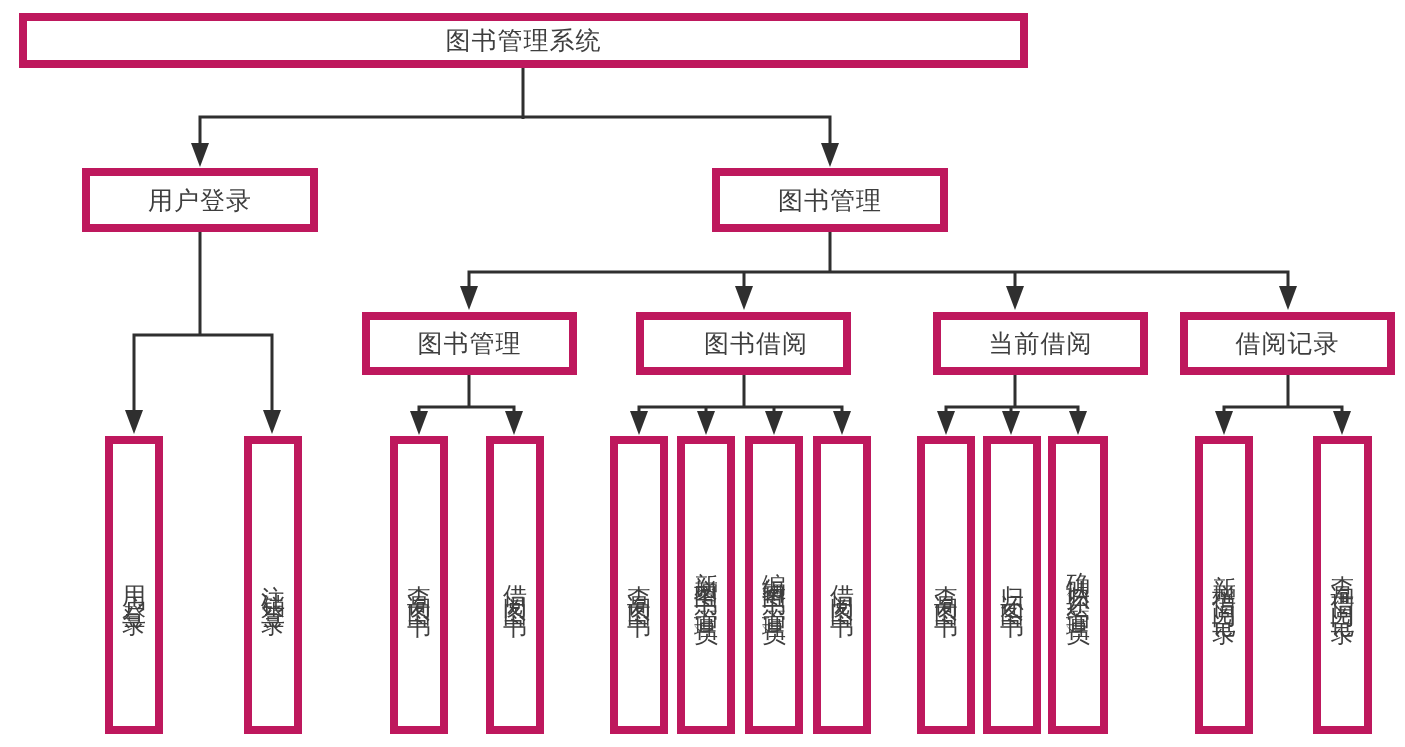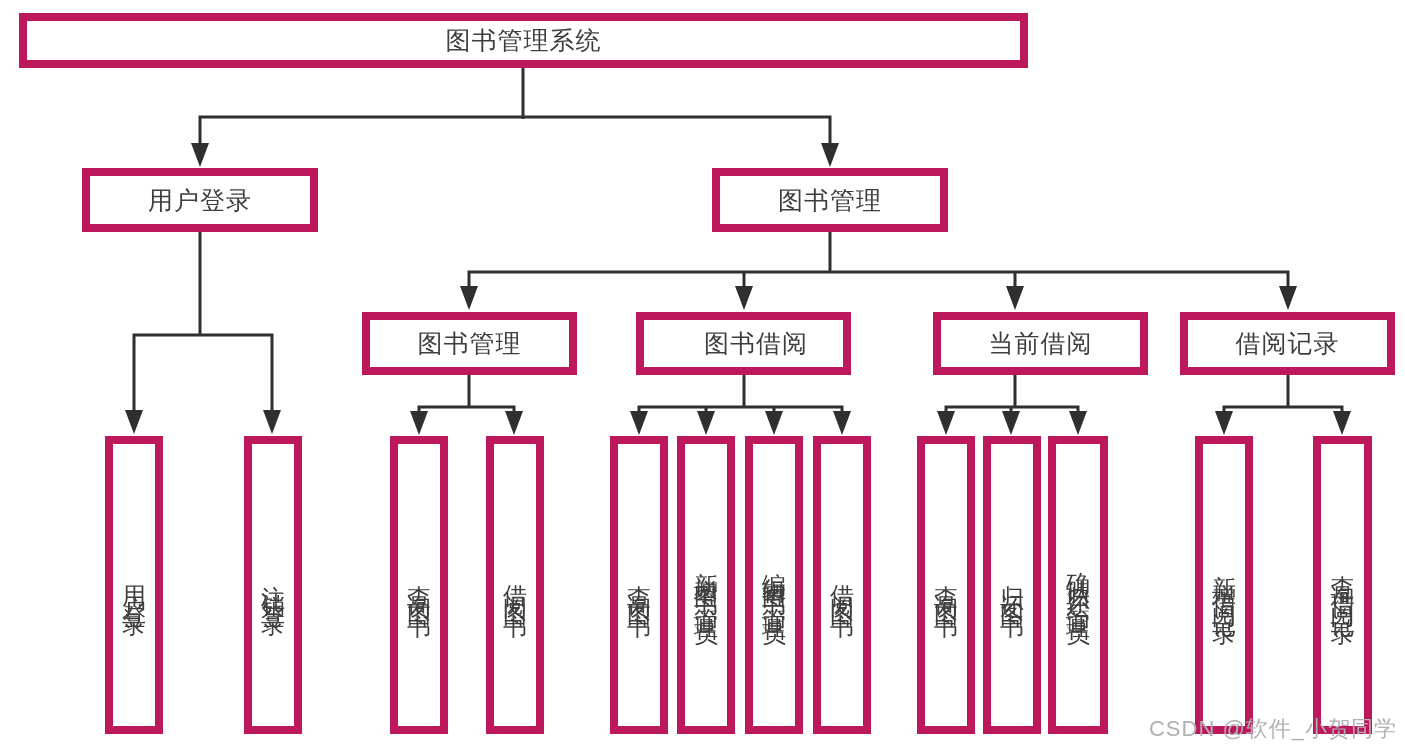--- a/index.html
+++ b/index.html
@@ -140,14 +140,13 @@
   <div class="node leaf sp9" id="lf11">
     <span class="vtext">确认归还（管理员）</span>
   </div>
   <div class="node leaf sp4" id="lf12">
     <span class="vtext">新增借阅记录</span>
   </div>
   <div class="node leaf sp4" id="lf13">
     <span class="vtext">查询借阅记录</span>
   </div>
 
-  <div class="watermark">CSDN @软件_小贺同学</div>
 </div>
 
 </body></html>

